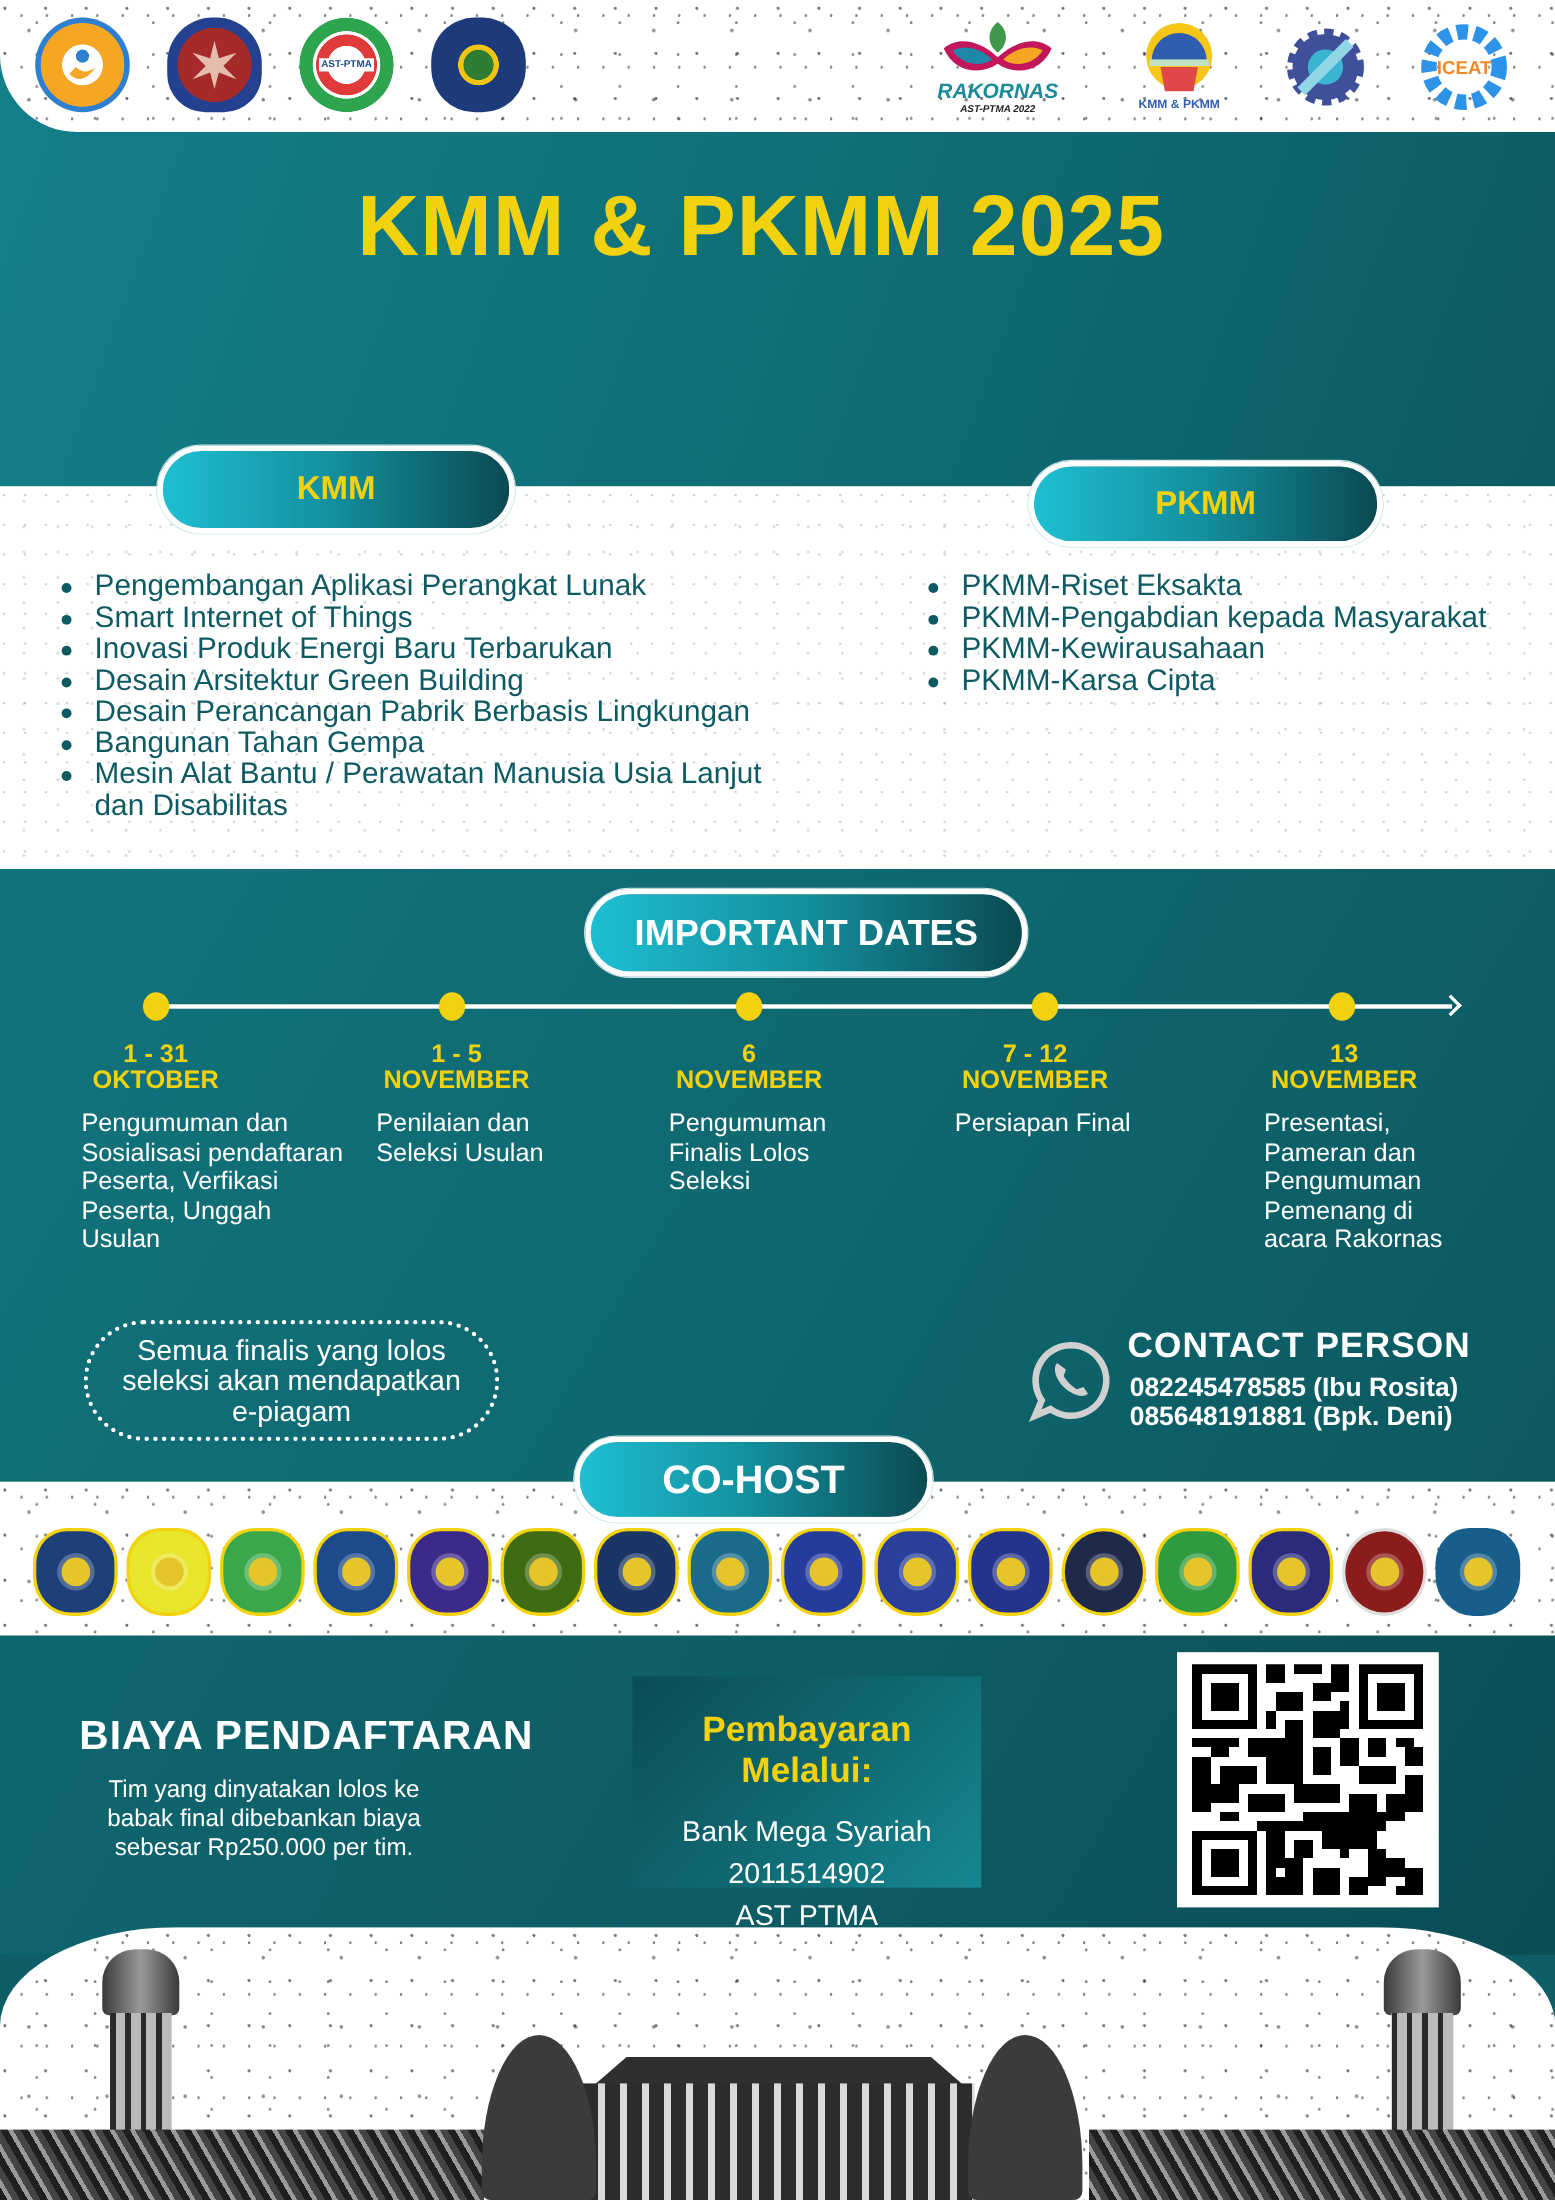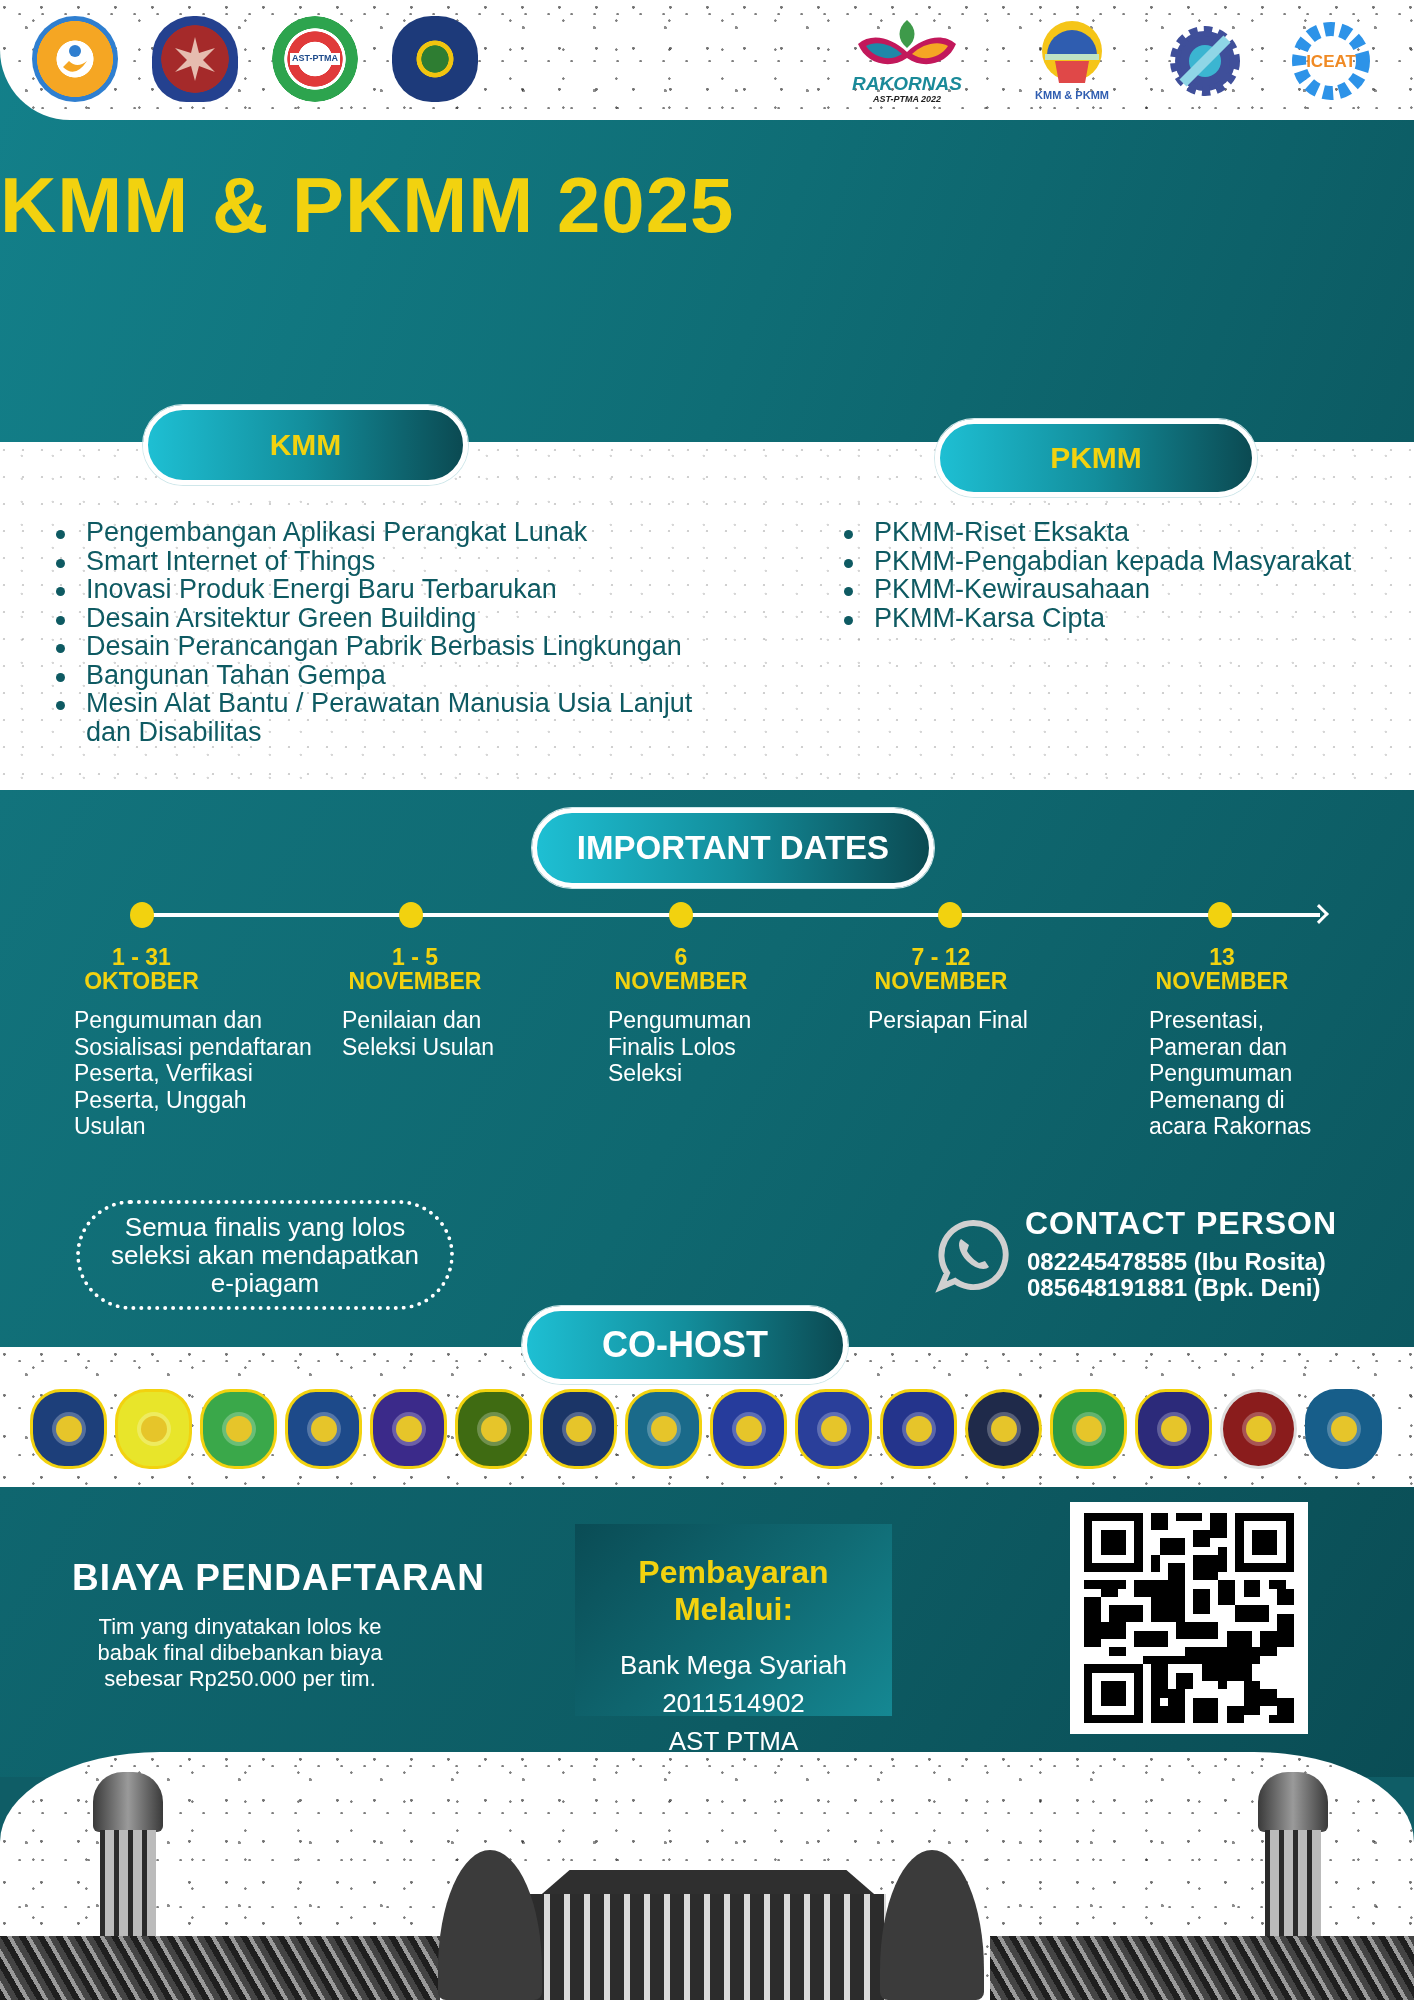--- a/index.html
+++ b/index.html
@@ -44,21 +44,21 @@
     font-weight: bold; font-size: 10px; color: #fff; text-align: center; line-height: 1.1;
   }
   .logo-wide { width: 150px; height: 90px; border-radius: 0; background: transparent; flex-direction: column; }
 
   
   .hero {
     position: absolute; left: 0; top: 0; width: 1414px; height: 442px;
     background: linear-gradient(110deg, #13808a 0%, #0f6d75 55%, #0c5b63 100%);
   }
   .hero-title {
-    position: absolute; top: 160px; left: 0; width: 1384px; 
+    position: absolute; top: 160px; left: 0; width: 1384px; text-align: center;
     font-size: 78px; font-weight: bold; color: #f2d20f; letter-spacing: 1px;
   }
   .hero-sub {
     position: absolute; top: 262px; left: 0; width: 1414px; text-align: center;
     font-size: 34px; color: #ffffff; line-height: 40px; font-weight: normal;
   }
 
   
   .pill {
     position: absolute; border-radius: 44px;

